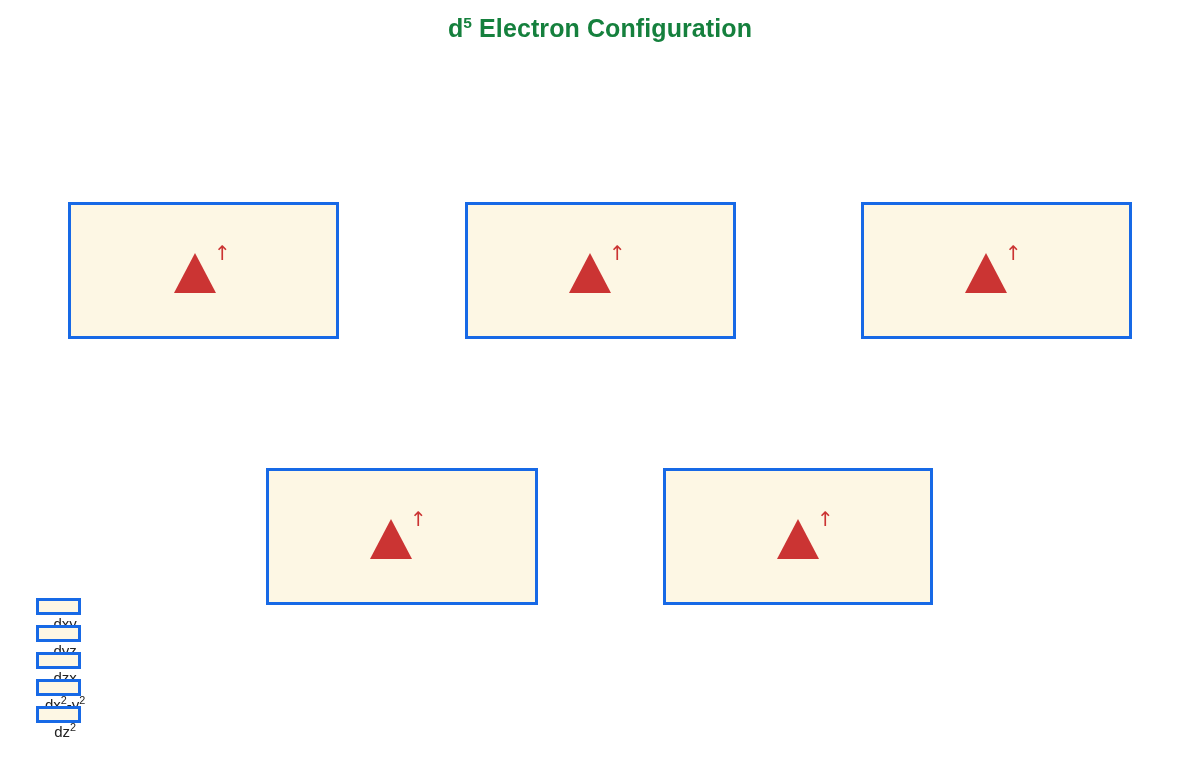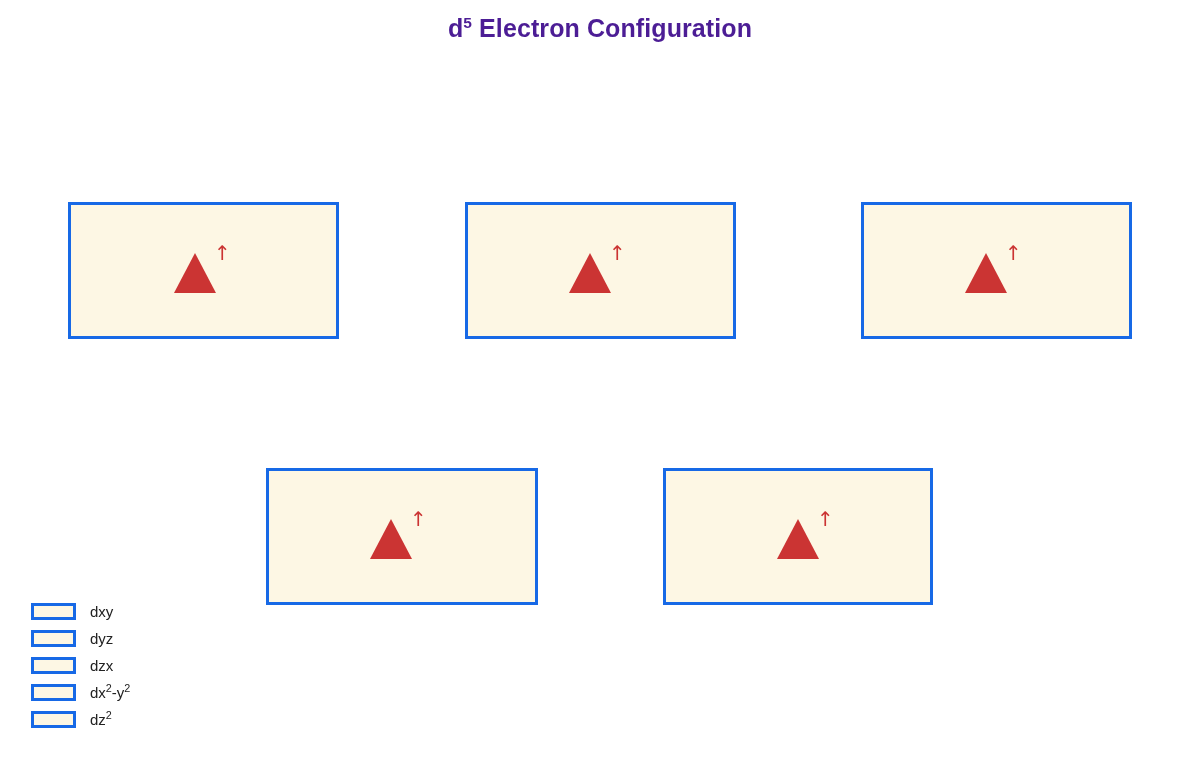--- a/index.html
+++ b/index.html
@@ -21,21 +21,21 @@
 
   
   #chart-title {
     position: absolute;
     left: 0;
     top: 14px;
     width: 1200px;
     text-align: center;
     font-size: 25px;
     font-weight: bold;
-    color: #4c1d95;
+    color: #15803d;
     letter-spacing: 0.1px;
     white-space: pre;
   }
   #chart-title sup {
     font-size: 0.62em;
     vertical-align: super;
     line-height: 0;
   }
 
   
@@ -75,20 +75,21 @@
   
   #legend {
     position: absolute;
     left: 31px;
     top: 598px;
   }
   .legend-row {
     display: flex;
     align-items: center;
     height: 27px;
+    flex-direction: column;
   }
   .legend-swatch {
     box-sizing: border-box;
     width: 45px;
     height: 17px;
     background: #fdf7e4;
     border: 3px solid #1769e6;
     flex: 0 0 auto;
   }
   .legend-label {

